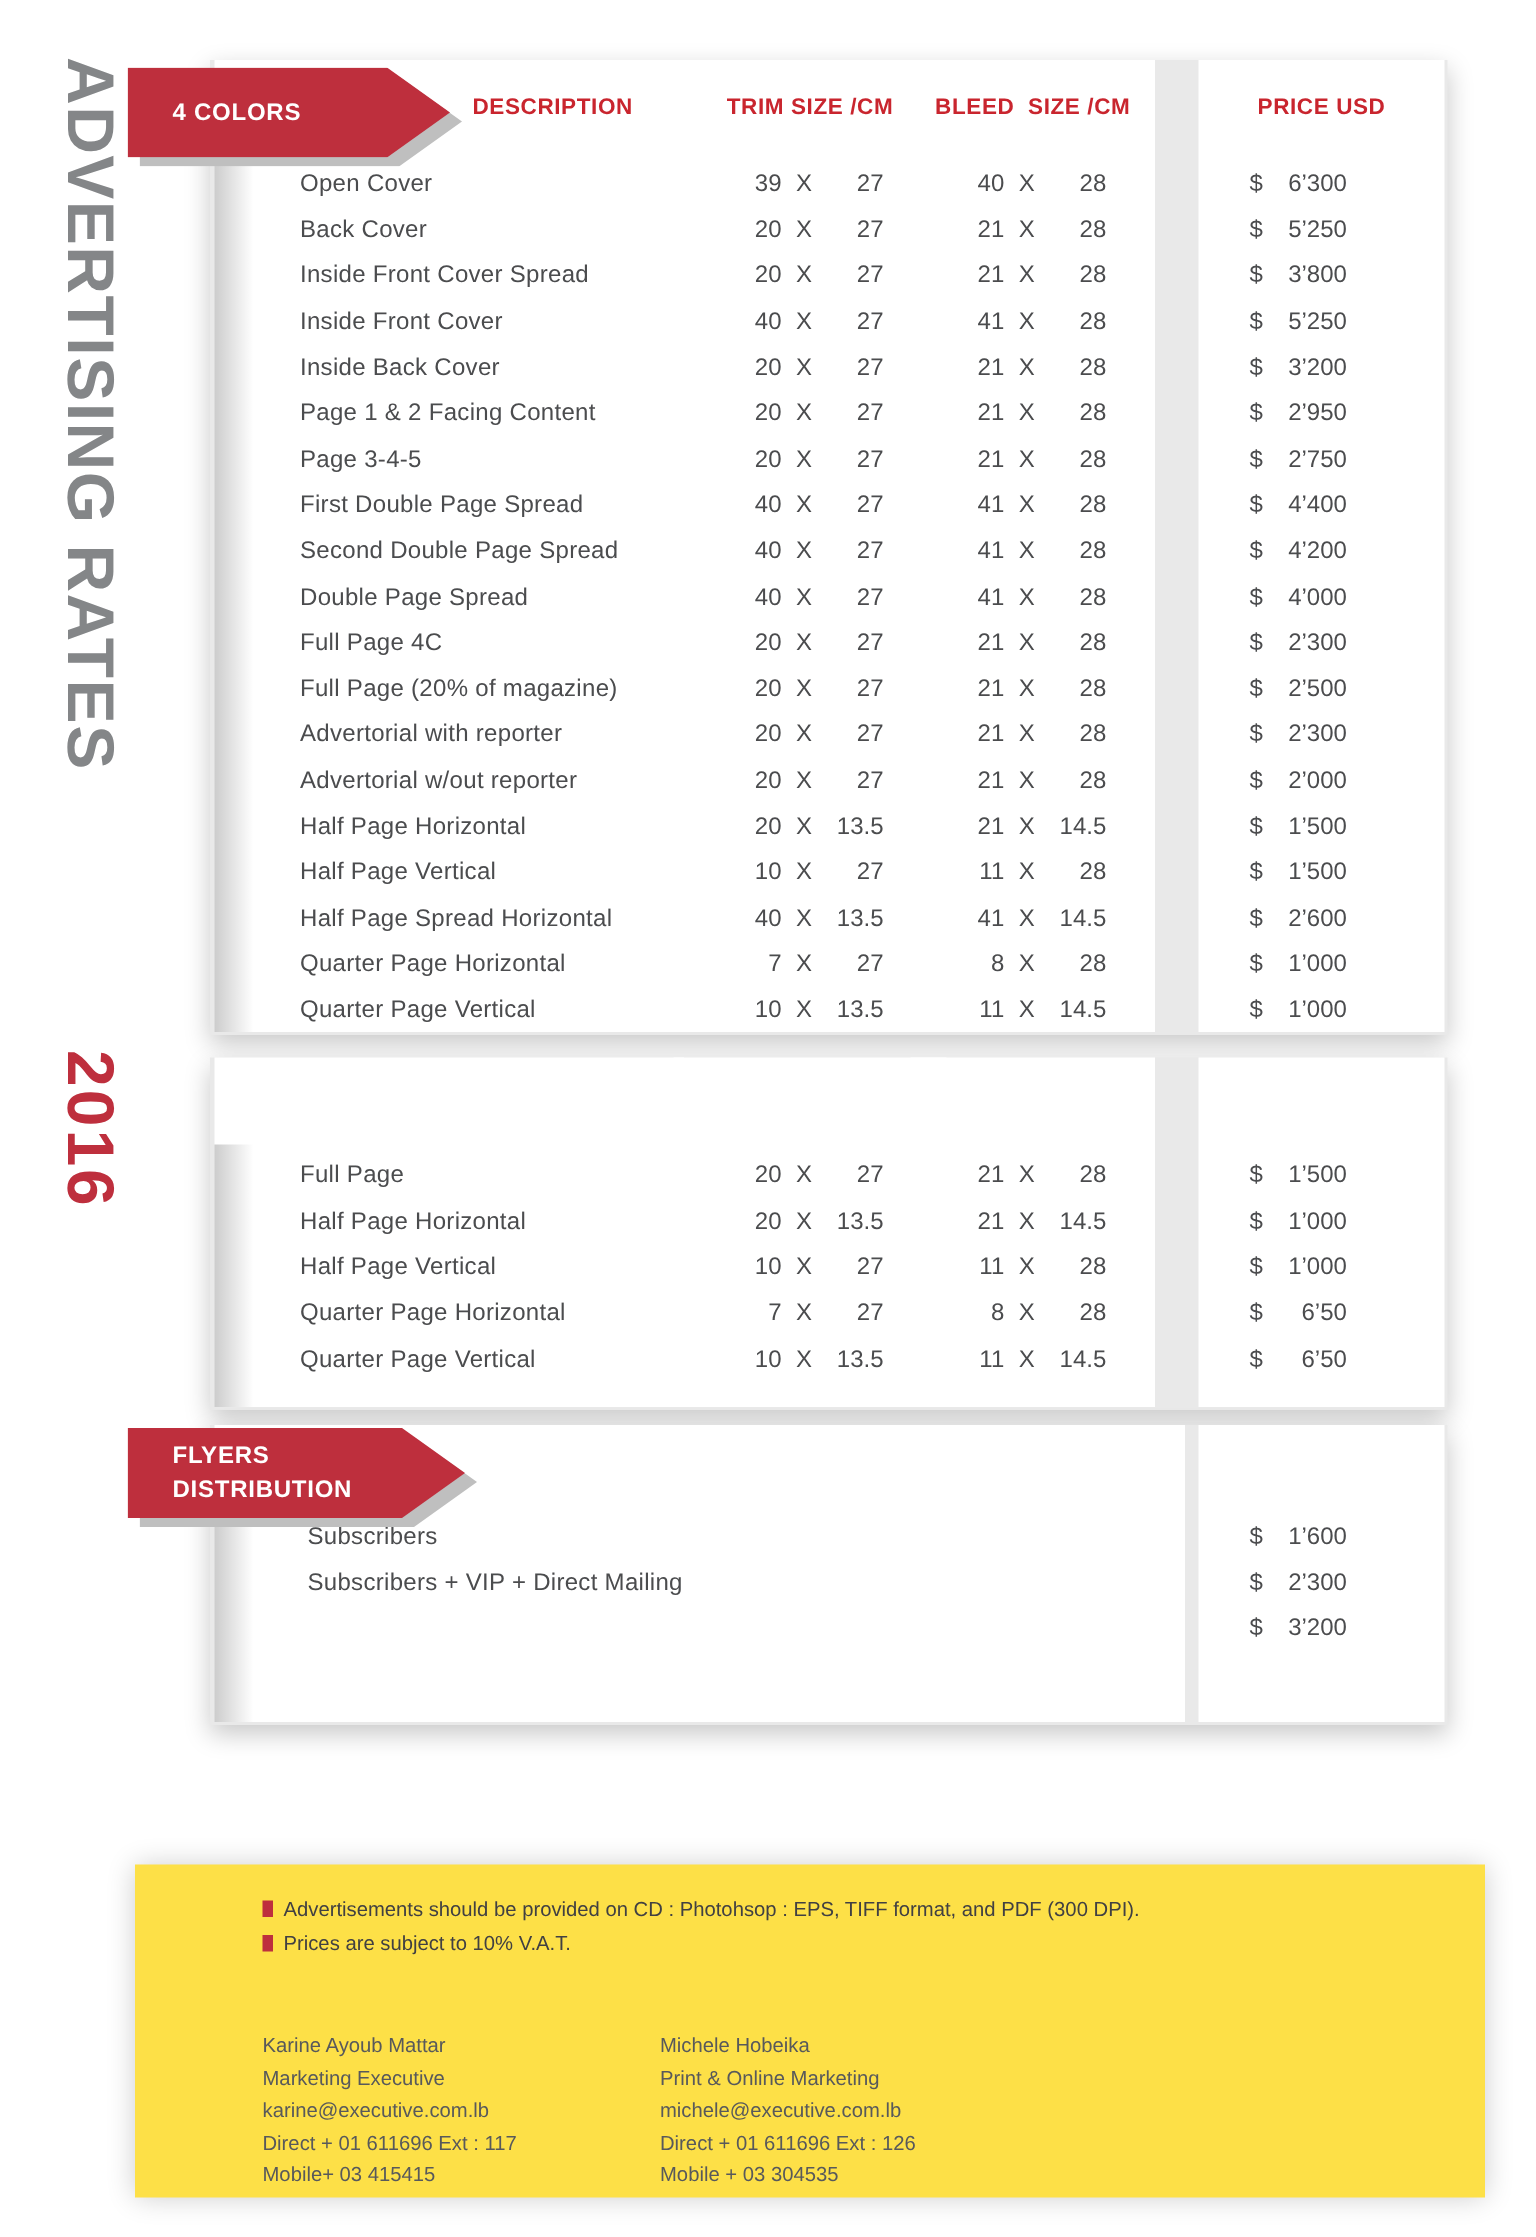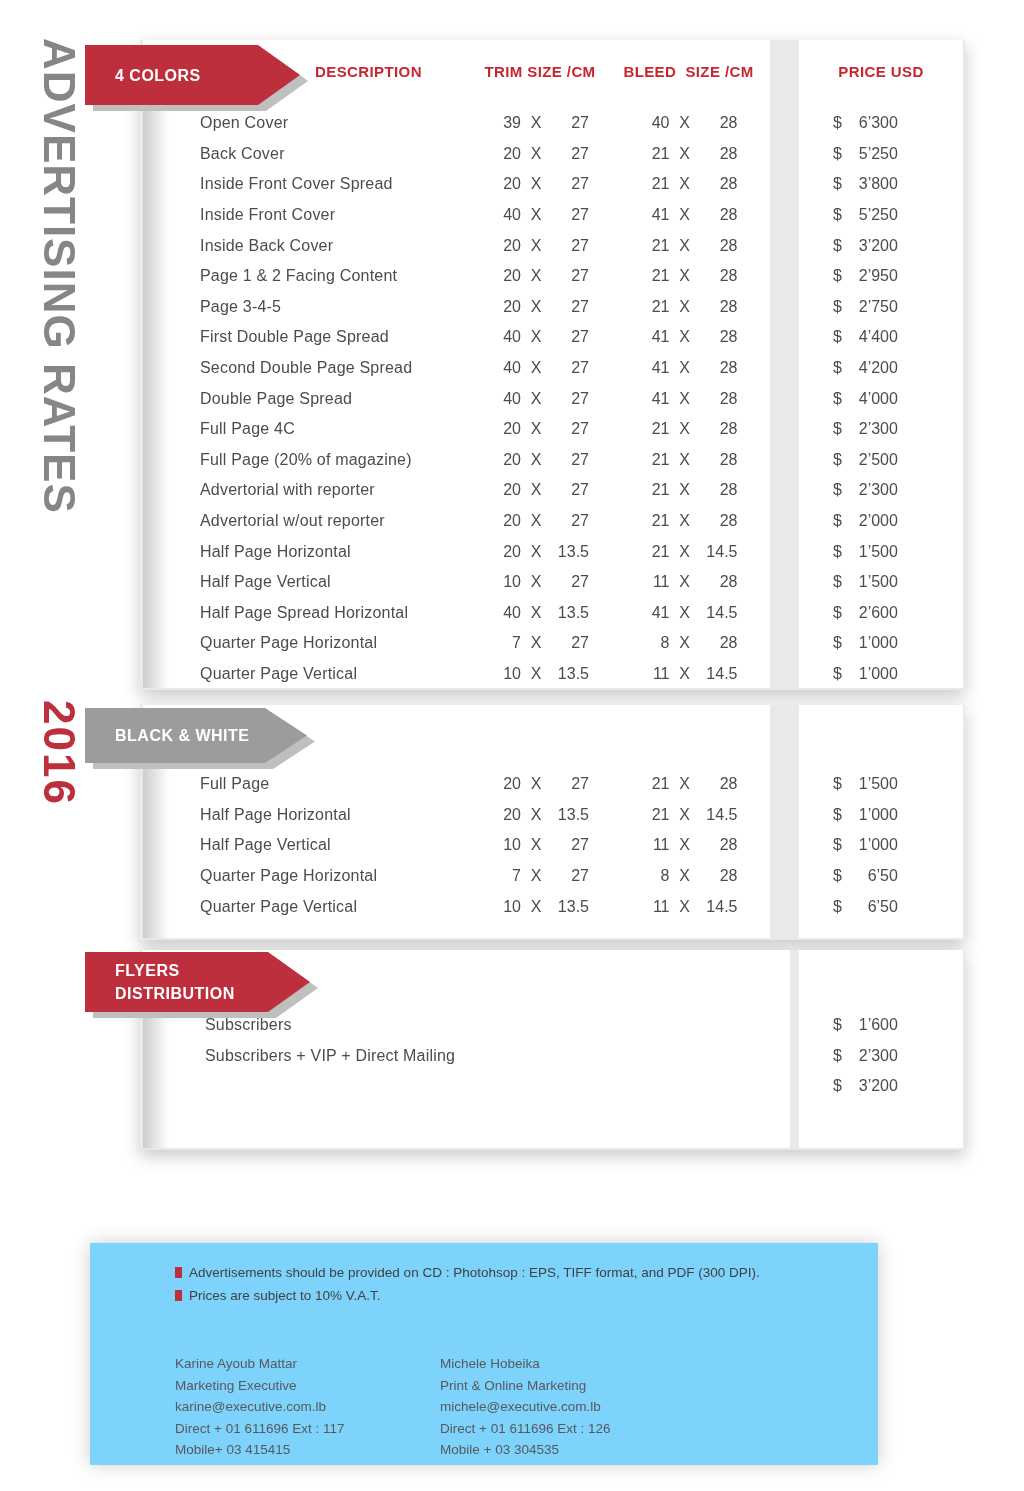--- a/index.html
+++ b/index.html
@@ -59,22 +59,22 @@
   .b-shadow,.b-face{position:absolute;inset:0;
     clip-path:polygon(0 0, calc(100% - 42px) 0, 100% 50%, calc(100% - 42px) 100%, 0 100%);}
   .b-shadow{background:#bfbfbf;transform:translate(8px,6px);}
   .b-face{background:#be2f3d;}
   .banner.gray .b-face{background:#9c9c9e;}
   .b-label{position:relative;z-index:1;height:100%;display:flex;flex-direction:column;
     justify-content:center;padding-left:30px;color:#ffffff;font-weight:bold;
     font-size:16px;letter-spacing:.5px;line-height:23px;white-space:nowrap;}
 
   
-  .bottom-card{position:absolute;left:90px;top:1243px;width:788px;height:222px;
-    background:#7dd3fc;box-shadow:0 0 18px rgba(0,0,0,0.20);}
+  .bottom-card{position:absolute;left:90px;top:1243px;width:900px;height:222px;
+    background:#fde047;box-shadow:0 0 18px rgba(0,0,0,0.20);}
   .notes{position:absolute;left:85px;top:18px;}
   .note{display:flex;align-items:center;height:23px;font-size:13.5px;color:#414042;white-space:nowrap;}
   .note .bullet{width:7px;height:11px;background:#be2f3d;margin-right:7px;flex:0 0 auto;}
   .contacts{position:absolute;left:85px;top:110px;right:40px;}
   .contact{position:absolute;top:0;display:flex;flex-direction:column;}
   .contact.c0{left:0;}
   .contact.c1{left:265px;}
   .contact .bar{width:6px;background:#be2f3d;margin-right:11px;flex:0 0 auto;}
   .contact .lines div{font-size:13.5px;line-height:21.5px;color:#58595b;white-space:nowrap;}
 </style>
@@ -488,27 +488,20 @@
           <div class="cell cell-price">
             <span class="price-cur">$</span>
             <span class="price-val">6’50</span>
           </div>
           <div class="cell cell-price">
             <span class="price-cur">$</span>
             <span class="price-val">6’50</span>
           </div>
         </div>
     </div>
-    <div class="banner gray">
-      <div class="b-shadow"></div>
-      <div class="b-face"></div>
-      <div class="b-label">
-          <div>BLACK &amp; WHITE</div>
-        </div>
-    </div>
   </section>
 
   <section class="sec s3">
     <div class="panel p-desc">
       <div class="left-shade"></div>
       <div class="rows rows-desc">
           <div class="cell cell-desc">Subscribers</div>
           <div class="cell cell-desc">Subscribers + VIP + Direct Mailing</div>
         </div>
     </div>

